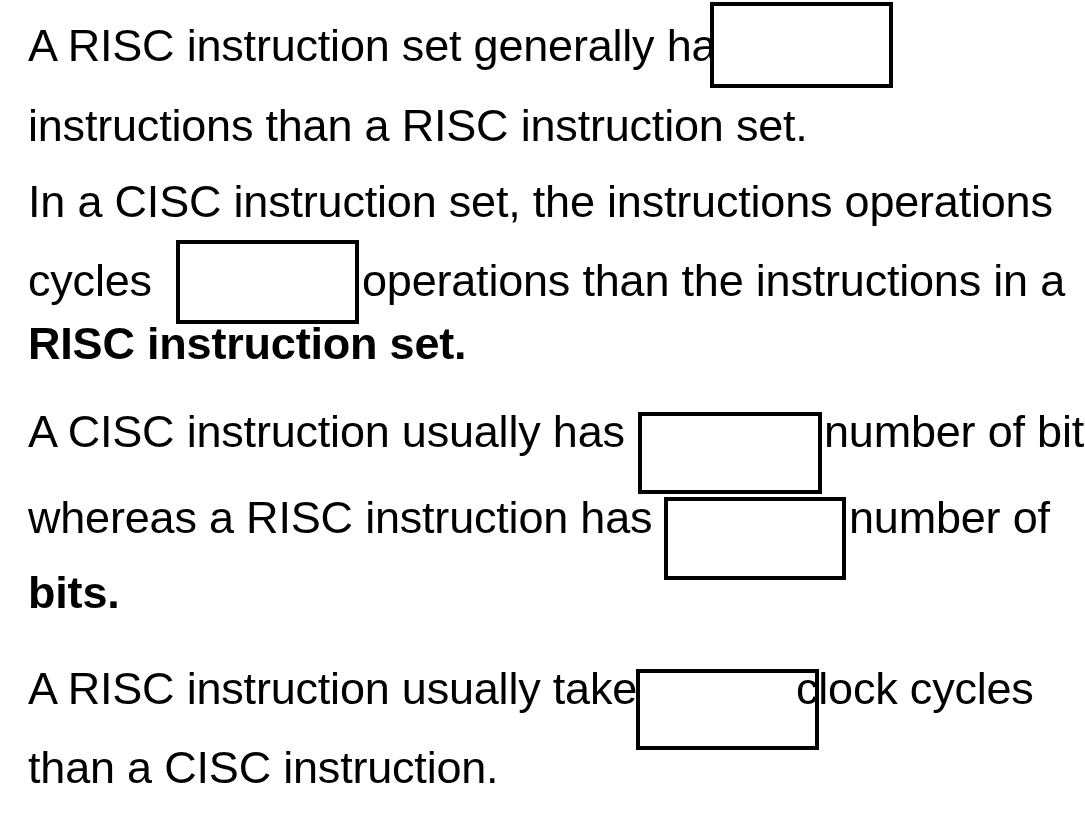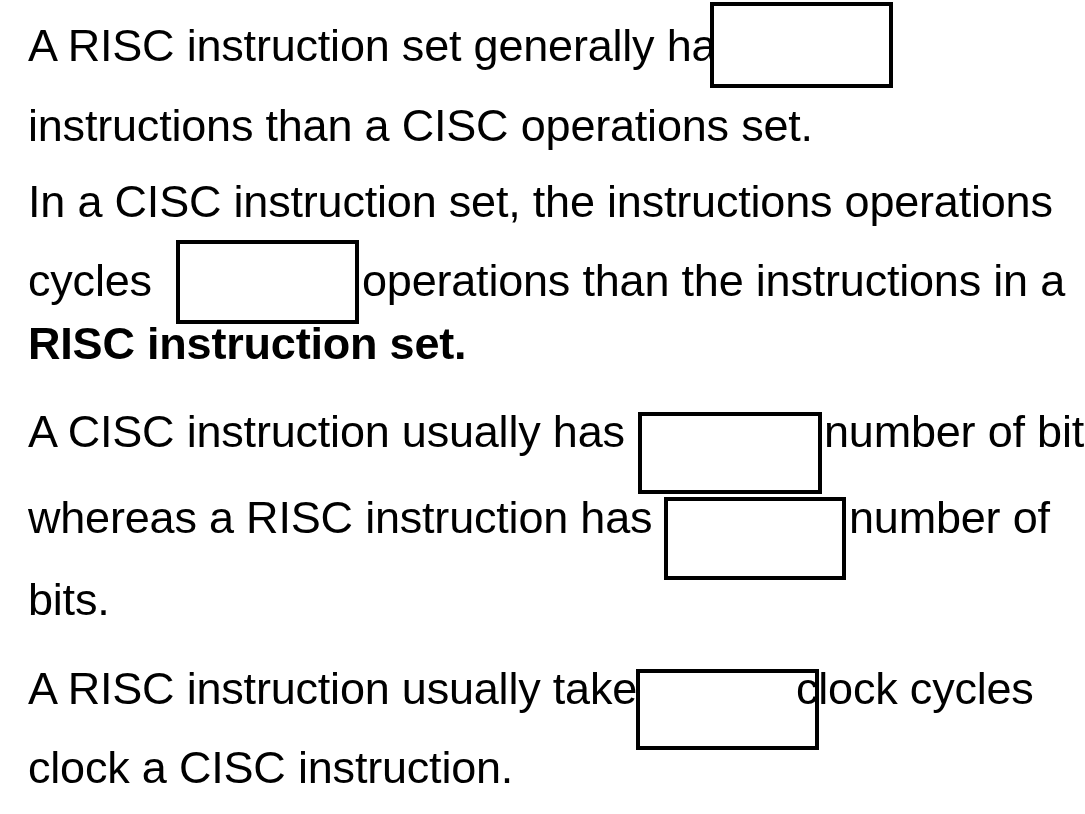--- a/index.html
+++ b/index.html
@@ -68,21 +68,21 @@
   #q2-line2-tail { top: 79px; left: 362px; }
   #q2-line3 { top: 142px; font-weight: bold; }
   #box-2 { left: 176px; top: 62px; width: 183px; height: 84px; }
 
   
   #q3 { top: 408px; height: 245px; }
   #q3-line1 { top: 0px; }
   #q3-line1-tail { top: 0px; left: 824px; }
   #q3-line2 { top: 86px; }
   #q3-line2-tail { top: 86px; left: 849px; }
-  #q3-line3 { top: 168px; }
+  #q3-line3 { top: 161px; font-weight: bold; }
   #box-3 { left: 638px; top: 4px; width: 184px; height: 82px; }
   #box-4 { left: 664px; top: 89px; width: 182px; height: 83px; }
 
   
   #q4 { top: 665px; height: 149px; }
   #q4-line1 { top: 0px; }
   #q4-line1-tail { top: 0px; left: 796px; text-decoration: underline; }
   #q4-line2 { top: 79px; }
   #box-5 { left: 636px; top: 4px; width: 183px; height: 81px; }
 </style>
@@ -90,21 +90,21 @@
 <body>
 
 <div id="worksheet">
 
   <div class="question" id="q1">
     <div class="qline" id="q1-line1">
       <span class="txt">A RISC instruction set generally has</span>
     </div>
     <input class="answer-box" id="box-1" type="text" placeholder="" style="">
     <div class="qline" id="q1-line2">
-      <span class="txt">instructions than a CISC operations set.</span>
+      <span class="txt">instructions than a RISC instruction set.</span>
     </div>
   </div>
 
   <div class="question" id="q2">
     <div class="qline" id="q2-line1">
       <span class="txt">In a CISC instruction set, the instructions operations</span>
     </div>
     <div class="qline" id="q2-line2">
       <span class="txt">cycles</span>
     </div>
@@ -141,17 +141,17 @@
 
   <div class="question" id="q4">
     <div class="qline" id="q4-line1">
       <span class="txt">A RISC instruction usually takes</span>
     </div>
     <input class="answer-box" id="box-5" type="text" placeholder="" style="">
     <div class="qline" id="q4-line1-tail">
       <span class="txt">clock cycles</span>
     </div>
     <div class="qline" id="q4-line2">
-      <span class="txt">clock a CISC instruction.</span>
+      <span class="txt">than a CISC instruction.</span>
     </div>
   </div>
 
 </div>
 
 </body></html>

